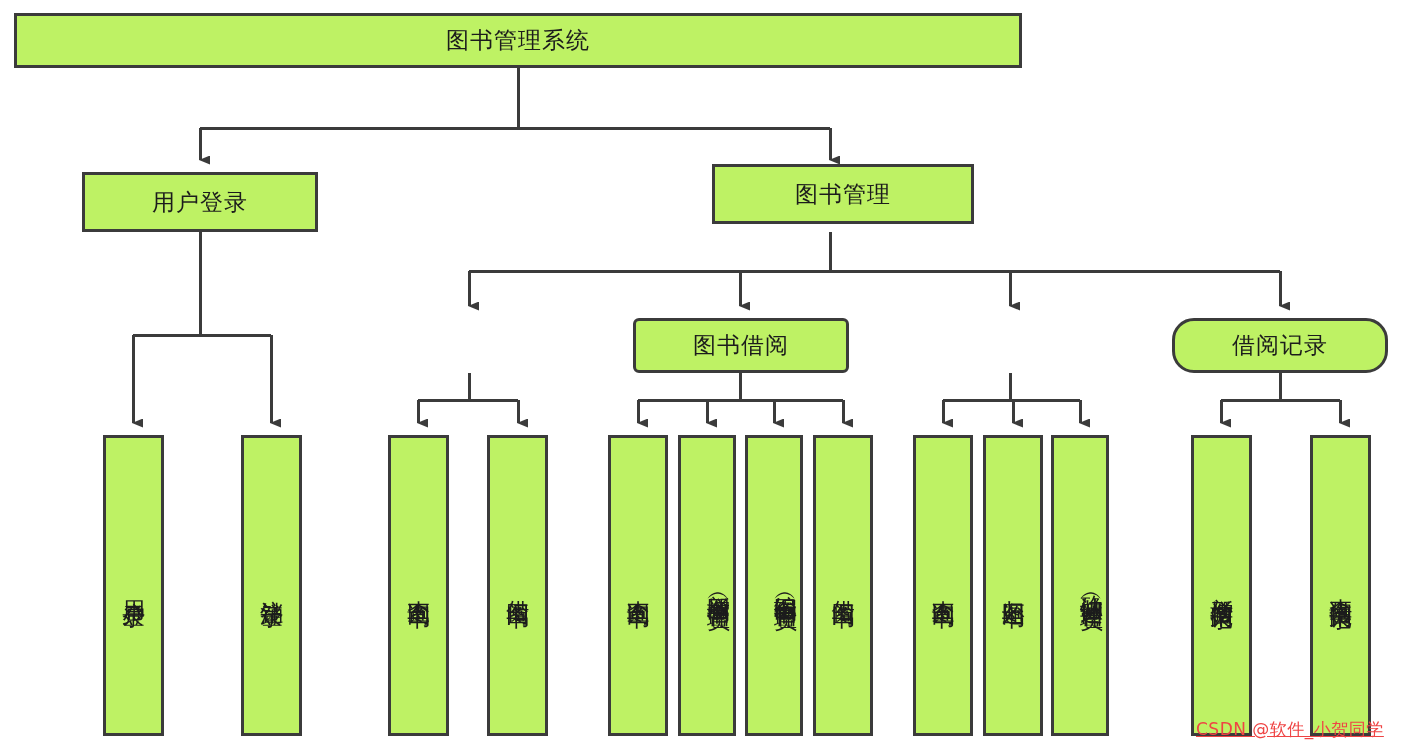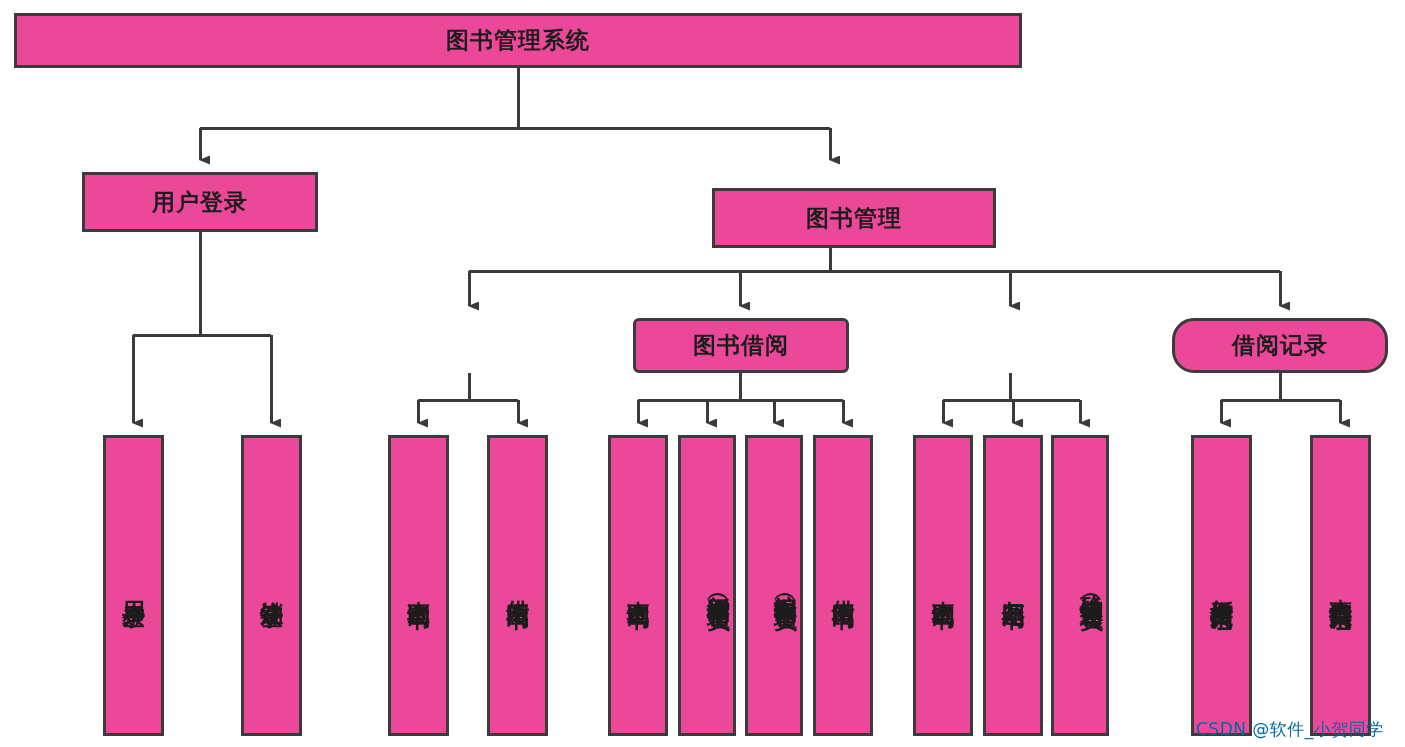--- a/index.html
+++ b/index.html
@@ -19,26 +19,25 @@
     position: absolute;
     left: 0;
     top: 0;
     width: 1405px;
     height: 747px;
   }
   .node {
     position: absolute;
     box-sizing: border-box;
     border: 3px solid #3b3b3b;
-    background: #ec4899;
+    background: #bef264;
     display: flex;
     align-items: center;
     justify-content: center;
     color: #1c1c1c;
-    font-weight: bold;
   }
   .node-h {
     font-size: 23px;
     letter-spacing: 1px;
   }
   .node-root {
     font-size: 23px;
     letter-spacing: 1px;
   }
   .node-v {
@@ -49,23 +48,24 @@
     letter-spacing: 2px;
     padding: 4px 0;
     white-space: nowrap;
   }
   .node-v.top-aligned {
     align-items: flex-start;
   }
   .watermark {
     position: absolute;
     font-size: 17px;
-    color: #0369a1;
+    color: #ef4444;
     white-space: nowrap;
     letter-spacing: 0.5px;
+    text-decoration: underline;
   }
 </style>
 </head>
 <body>
 
 <div id="canvas">
 
   <svg id="edges" viewBox="0 0 1405 747" xmlns="http://www.w3.org/2000/svg">
     <defs>
       <marker id="arrow" markerWidth="9" markerHeight="11" refX="4.5" refY="10" orient="auto" markerUnits="userSpaceOnUse">
@@ -112,21 +112,21 @@
       <path d="M 1280 373 L 1280 400"></path>
       <path d="M 1221 400 L 1340 400"></path>
       <path d="M 1221 400 L 1221 423" marker-end="url(#arrow)"></path>
       <path d="M 1340 400 L 1340 423" marker-end="url(#arrow)"></path>
     </g>
   </svg>
 
   <div class="node node-root" style="left: 14px; top: 13px; width: 1008px; height: 55px;">图书管理系统</div>
 
   <div class="node node-h" style="left: 82px; top: 172px; width: 236px; height: 60px;">用户登录</div>
-  <div class="node node-h" style="left: 712px; top: 188px; width: 284px; height: 60px;">图书管理</div>
+  <div class="node node-h" style="left: 712px; top: 164px; width: 262px; height: 60px;">图书管理</div>
 
   <div class="node node-h" style="left: 633px; top: 318px; width: 216px; height: 55px; border-radius: 6px;">图书借阅</div>
   <div class="node node-h" style="left: 1172px; top: 318px; width: 216px; height: 55px; border-radius: 22px;">借阅记录</div>
 
   <div class="node node-v" style="left: 103px; top: 435px; width: 61px; height: 301px;">用户登录</div>
   <div class="node node-v" style="left: 241px; top: 435px; width: 61px; height: 301px;">注销登录</div>
   <div class="node node-v" style="left: 388px; top: 435px; width: 61px; height: 301px;">查询图书</div>
   <div class="node node-v" style="left: 487px; top: 435px; width: 61px; height: 301px;">借阅图书</div>
   <div class="node node-v" style="left: 608px; top: 435px; width: 60px; height: 301px;">查询图书</div>
   <div class="node node-v top-aligned" style="left: 678px; top: 435px; width: 58px; height: 301px;">新增图书（管理员）</div>

